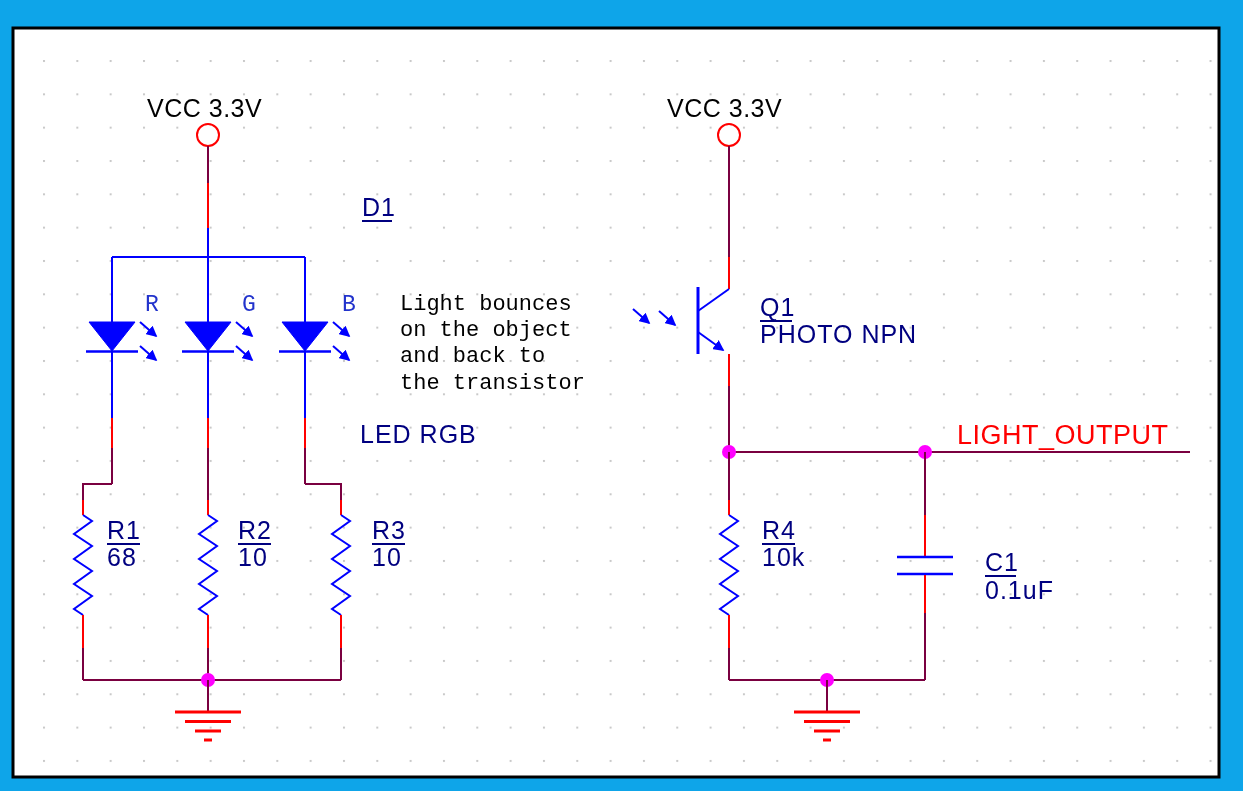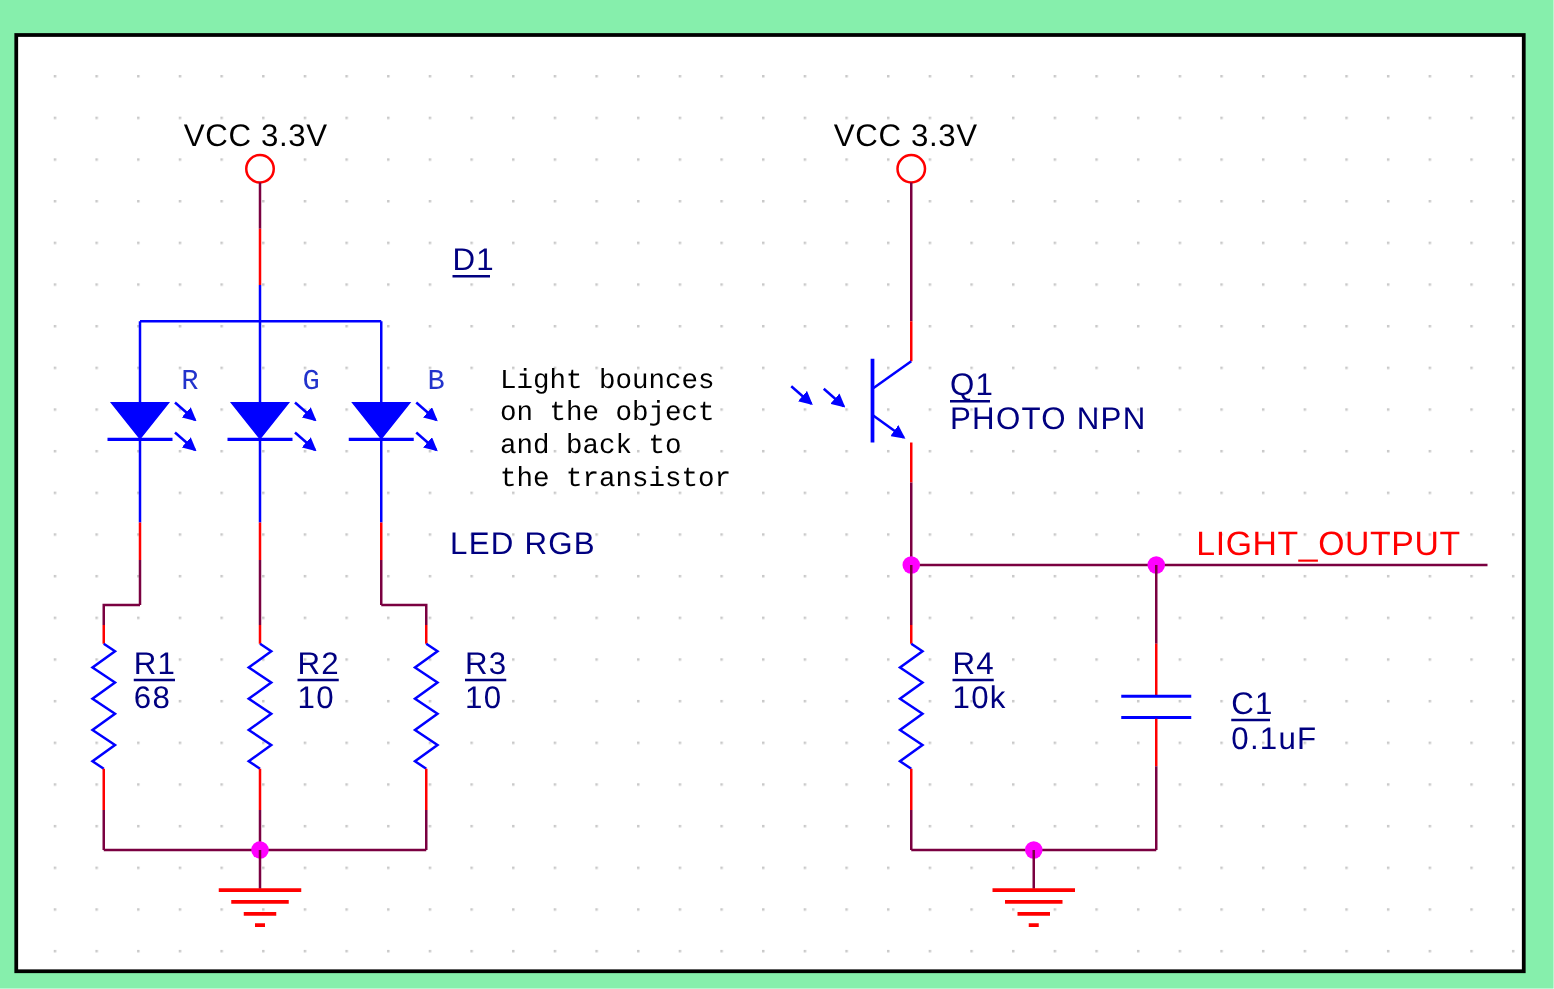--- a/index.html
+++ b/index.html
@@ -1,16 +1,16 @@
 <!DOCTYPE html>
 <html style="--wire-red: #ff0000; --wire-maroon: #7a0040; --component-blue: #0000ff; --label-navy: #000080; --junction-magenta: #ff00ff; --net-red: #ff0000; --text-black: #000000; --channel-blue: #2233cc; --grid-dot: #c9c9c9; --sheet-border: #000000;"><head>
 <meta charset="utf-8">
 <style>
   html,body{margin:0;padding:0;background:#ffffff;}
-  .page{position:relative;width:1243px;height:791px;background:#86efac;
+  .page{position:relative;width:1243px;height:791px;background:#0ea5e9;
         font-family:"Liberation Sans", sans-serif;}
   svg{display:block;}
   
   .wr{stroke:var(--wire-red);stroke-width:2;fill:none;}
   .wm{stroke:var(--wire-maroon);stroke-width:2;fill:none;}
   .wb{stroke:var(--component-blue);stroke-width:2;fill:none;}
   .comp{stroke:var(--component-blue);stroke-width:2.5;fill:none;}
   .compfill{fill:var(--component-blue);stroke:var(--component-blue);stroke-width:1;}
   .arrowline{stroke:var(--component-blue);stroke-width:2;fill:none;}
   .term{stroke:var(--wire-red);stroke-width:2;fill:#ffffff;}

